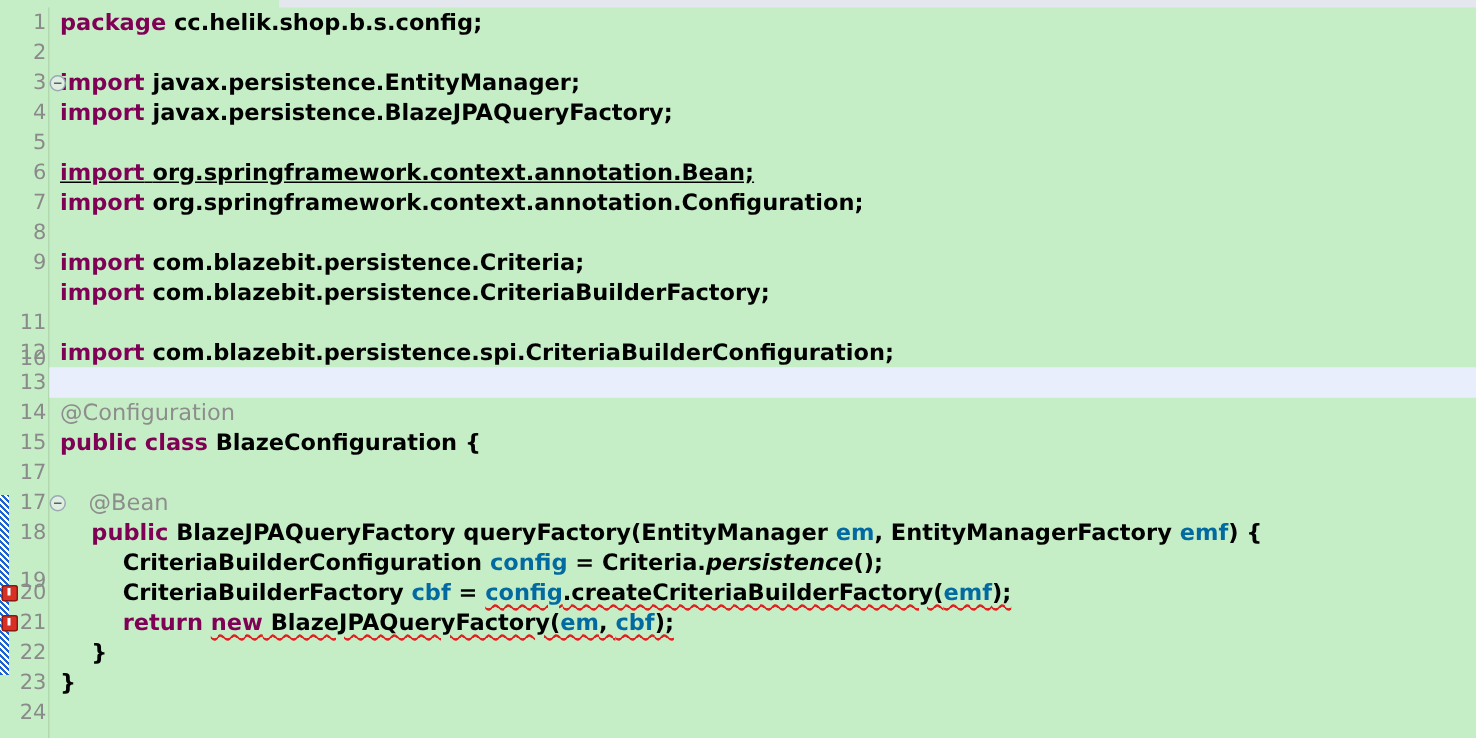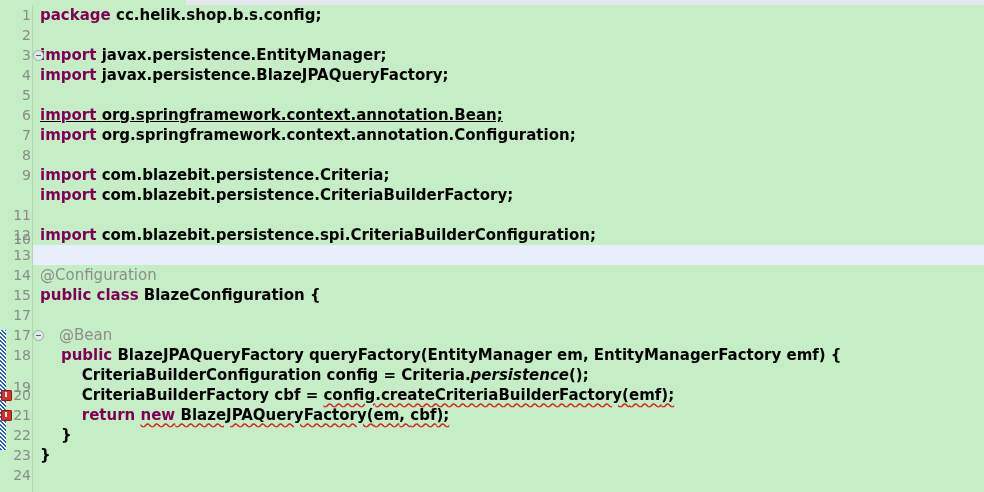--- a/index.html
+++ b/index.html
@@ -146,21 +146,21 @@
     position: absolute;
     left: 0;
     right: 0;
     height: 20px;
     background: #e8eefc;
   }
   
   .kw       { color: #7f0055; font-weight: bold; }
   .plain    { color: #000000; font-weight: bold; text-align: right; }
   .anno     { color: #8d8d8d; }
-  .local    { color: #000000; font-weight: bold; }
+  .local    { color: #0369a1; font-weight: bold; }
   .static-m { color: #000000; font-weight: bold; font-style: italic; }
   .err {
     text-decoration: underline;
     text-decoration-style: wavy;
     text-decoration-color: #e02020;
     text-underline-offset: 2px;
   }
 </style>
 </head>
 <body>

